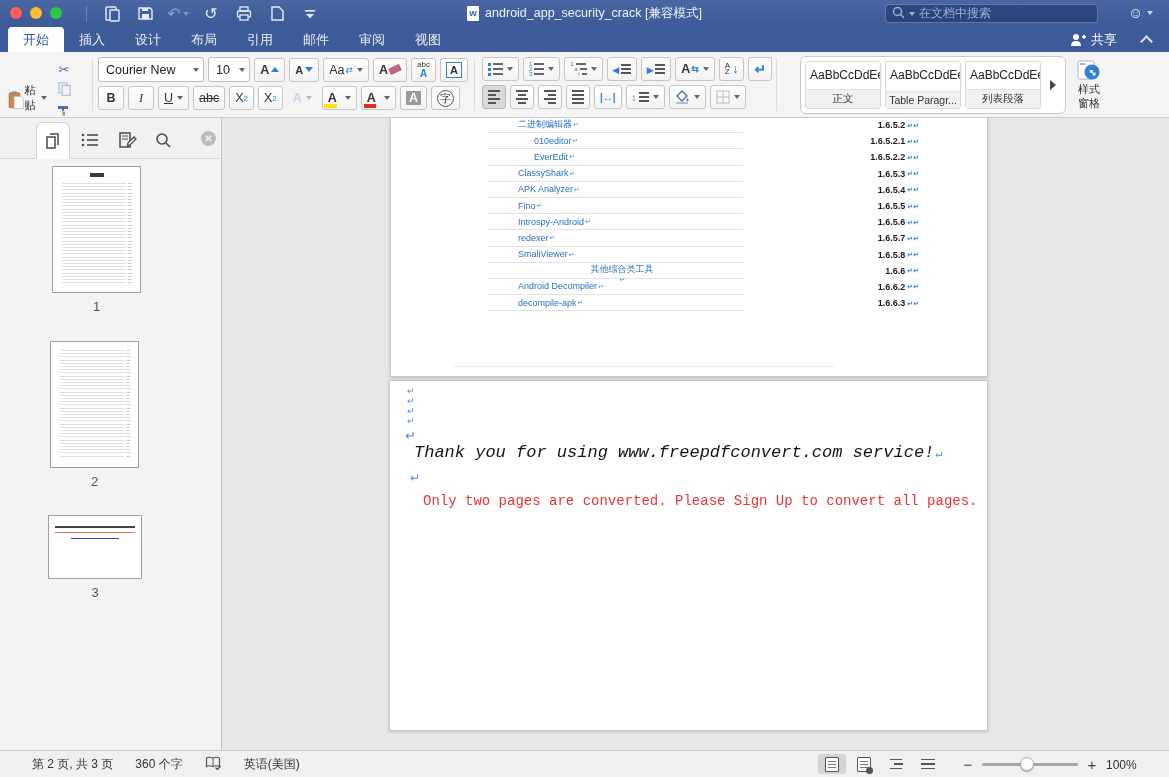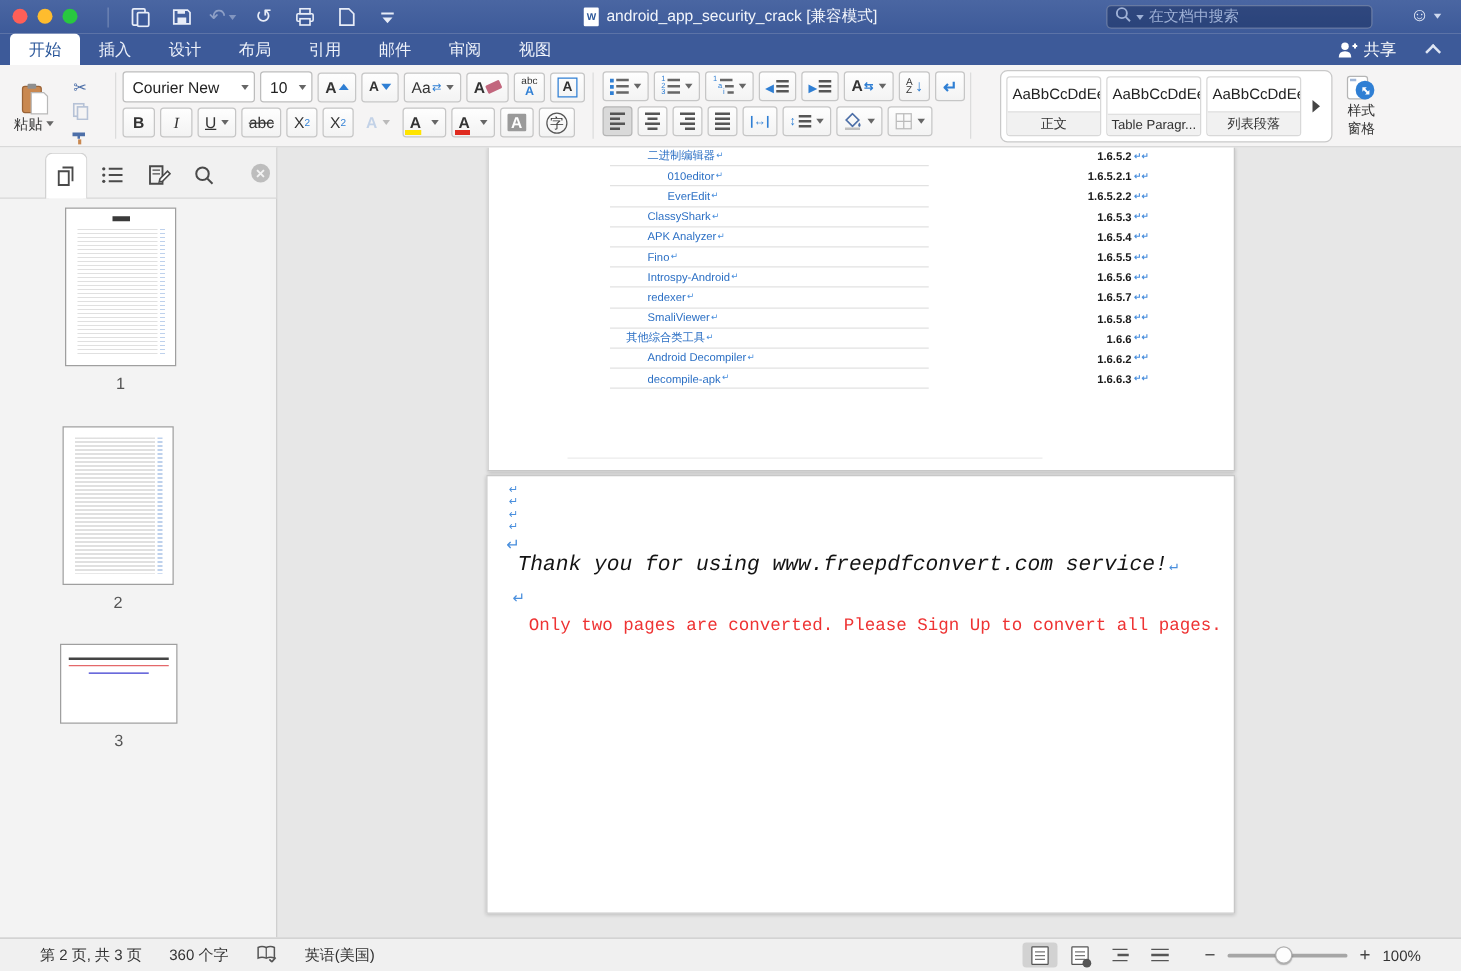--- a/index.html
+++ b/index.html
@@ -46,21 +46,21 @@
   .btn{display:inline-flex;align-items:center;justify-content:center;height:24px;background:linear-gradient(#fefefe,#f3f3f3);
     border:1px solid #c6c6c6;border-radius:3px;padding:0 5px;font-size:12.5px;color:#333;}
   .btn.noborder{border-color:transparent;background:transparent}
   .btn .cd{width:0;height:0;border-left:3px solid transparent;border-right:3px solid transparent;border-top:4px solid #666;margin-left:4px;}
   .btn.active{background:#d9d9d9;border-color:#b5b5b5;}
   .combo{display:flex;align-items:center;height:25px;background:#fff;border:1px solid #bdbdbd;border-radius:3px;padding:0 4px 0 7px;}
   .combo .val{flex:1;font-size:12.5px;color:#222;white-space:nowrap;overflow:hidden;}
   .combo .cd{width:0;height:0;border-left:3px solid transparent;border-right:3px solid transparent;border-top:4px solid #666;margin-left:6px;}
 
   .grp-clip{position:absolute;left:6px;top:6px;display:flex;gap:6px;}
-  .paste{display:flex;flex-direction:column;align-items:center;justify-content:center;width:42px;height:56px;
+  .paste{display:flex;flex-direction:row;align-items:flex-end;justify-content:center;width:42px;height:56px;
     border:1px solid transparent;border-radius:3px;font-size:11.5px;color:#333;gap:0;}
   .clipmini{display:flex;flex-direction:column;gap:4px;padding-top:3px;}
   .mini{width:20px;height:16px;display:flex;align-items:center;justify-content:center;font-size:13px;color:#4d6fa8;}
   .mini.dim{opacity:.4}
 
   .grp-font{position:absolute;left:98px;top:5px;width:370px;display:flex;flex-direction:column;gap:4px;}
   .glyphA{font-weight:bold;}
   .tri-up{width:0;height:0;border-left:4px solid transparent;border-right:4px solid transparent;border-bottom:5px solid #2f7fd4;margin-left:2px;}
   .tri-dn{width:0;height:0;border-left:4px solid transparent;border-right:4px solid transparent;border-top:5px solid #2f7fd4;margin-left:2px;}
   .under-u{text-decoration:underline;}
@@ -121,21 +121,21 @@
   .t3l.b{top:22px;width:52%;left:24%;background:#3a3ad0;}
 
   
   .docarea{position:absolute;left:222px;top:118px;right:0;bottom:27px;background:#e7e7e7;overflow:hidden;}
   .page{position:absolute;background:#fff;border:1px solid #c8c8c8;box-shadow:0 1px 3px rgba(0,0,0,.18);}
   .page2{left:168px;top:-1px;width:598px;height:260px;border-top:none;}
   .page3{left:167px;top:262px;width:599px;height:351px;}
 
   .toc-row{position:relative;height:16.2px;}
   .toc-cell{position:absolute;left:97px;width:255px;height:100%;border-bottom:1px solid #e2e2e2;display:flex;align-items:center;font-size:9px;}
-  .toc-cell[data-depth="3"]{padding-left:13px;}
+  .toc-cell[data-depth="3"]{padding-left:13px;flex-direction:column;}
   .toc-cell[data-depth="4"]{padding-left:30px;}
   .toc-cell[data-depth="5"]{padding-left:46px;}
   .toc-link{color:#2b6fc4;white-space:nowrap;}
   .bmark{font-size:7px;color:#4a8fdd;margin-left:1px;line-height:1;}
   .toc-num{position:absolute;left:352px;width:176px;height:100%;display:flex;align-items:center;justify-content:flex-end;font-size:9px;color:#1a1a1a;font-weight:bold;}
   .toc-num .bmark{margin-left:2px;}
   .footerline{position:absolute;left:63px;top:249px;width:380px;border-top:1px solid #ececec;}
 
   .p3-breaks{position:absolute;left:17px;top:5px;display:flex;flex-direction:column;}
   .p3-breaks span{font-size:9px;line-height:10px;color:#4a8fdd;}

